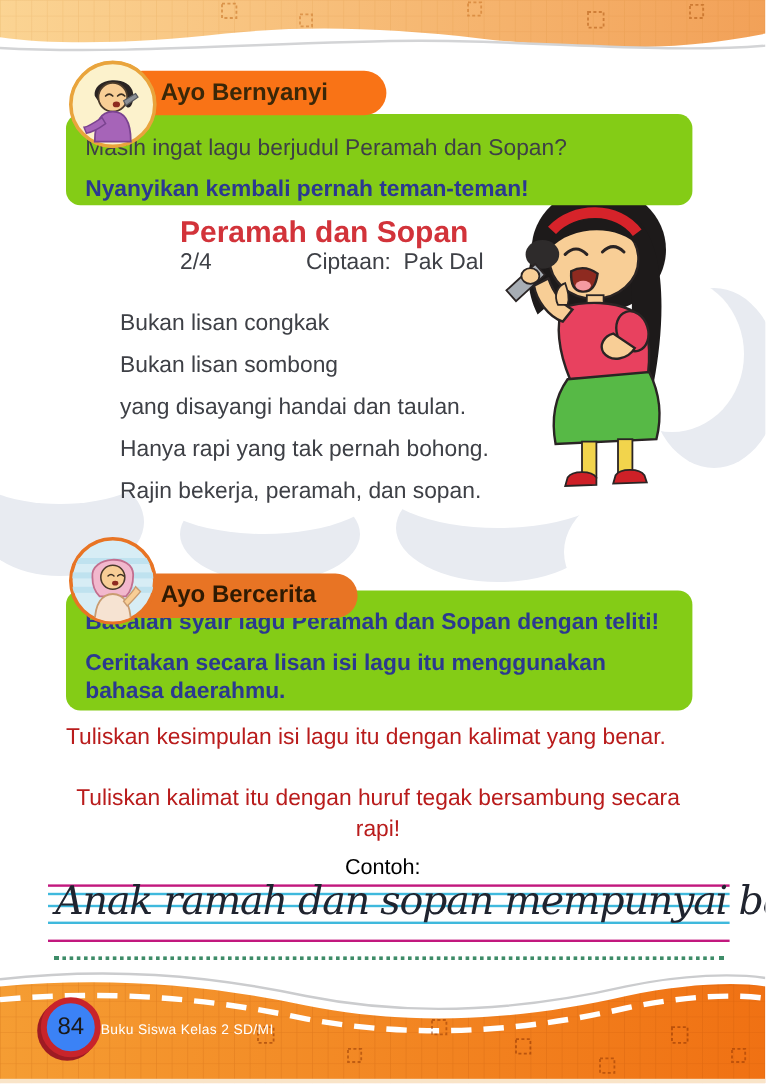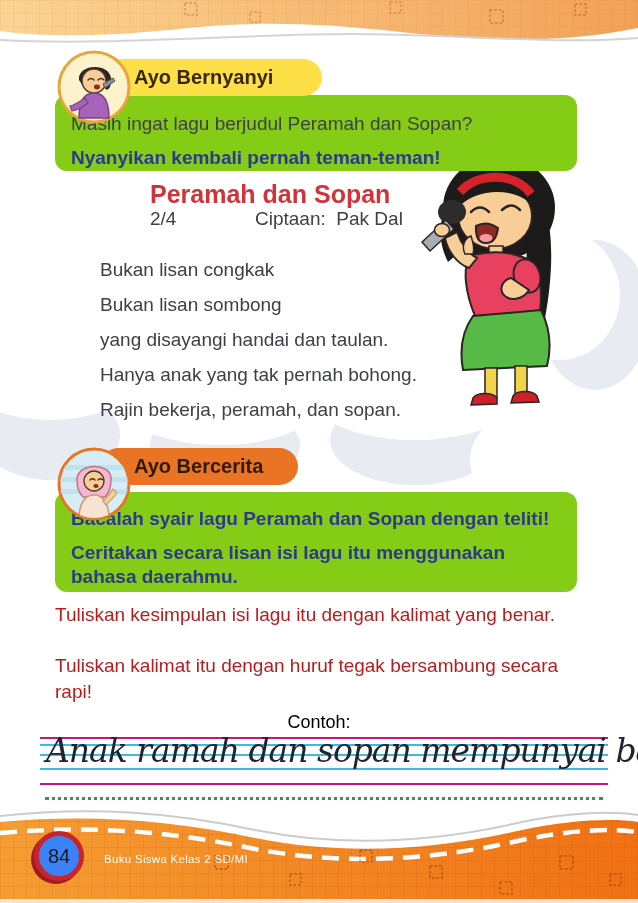--- a/index.html
+++ b/index.html
@@ -12,21 +12,21 @@
 
   
   .cloud-gray{position:absolute;border-radius:50%;background:#E8EBF1;}
   .cloud-white{position:absolute;border-radius:50%;background:#ffffff;}
 
   
   .avatar{position:absolute;width:74px;height:74px;border-radius:50%;z-index:6;}
   .badge{position:absolute;height:37px;border-radius:19px;z-index:5;
          display:flex;align-items:center;padding-left:34px;box-sizing:border-box;
          font-size:20px;font-weight:bold;color:#3A2708;}
-  .badge.b1{background:#fde047;}
+  .badge.b1{background:#f97316;}
   .badge.b2{background:#E87424;color:#2F1A02;}
 
   
   .panel{position:absolute;left:55px;width:522px;background:#84cc16;border-radius:12px;
          box-sizing:border-box;padding:14px 14px 10px 16px;z-index:4;}
   .panel .plain{font-size:19px;color:#3E4046;line-height:1.35;}
   .panel .blue{font-size:19px;font-weight:bold;color:#2B3990;line-height:1.3;margin-top:9px;}
   .panel .blue:first-child{margin-top:0;}
 
   
@@ -55,21 +55,21 @@
            letter-spacing:-1px;color:#20242F;z-index:2;}
 
   .dotline{position:absolute;left:45px;top:797px;width:558px;height:0;
            border-top:3px dotted #3E8C68;}
 
   
   .page-badge{position:absolute;left:34px;top:831px;width:40px;height:40px;border-radius:50%;
               background:#3b82f6;border:5px solid #C8242B;box-shadow:-3px 3px 0 0 #9E1B23;
               display:flex;align-items:center;justify-content:center;
               font-size:20px;color:#1A1A1A;z-index:9;}
-  .footer-label{position:absolute;left:104px;top:853px;font-size:11.5px;color:#ffffff;
+  .footer-label{position:absolute;left:84px;top:853px;font-size:11.5px;color:#ffffff;
                 z-index:9;letter-spacing:.3px;}
 </style>
 </head>
 <body>
 
 <div id="page">
 
   <svg class="band-top" viewBox="0 0 638 52">
     <defs>
       <linearGradient id="topGrad" x1="0" y1="0" x2="1" y2="0">
@@ -124,21 +124,21 @@
   <div class="song-meta">
     <span>2/4</span>
     <span class="comp">
       <span>Ciptaan:</span>&nbsp;&nbsp;<span>Pak Dal</span>
     </span>
   </div>
   <div class="lyrics">
     <div>Bukan lisan congkak</div>
     <div>Bukan lisan sombong</div>
     <div>yang disayangi handai dan taulan.</div>
-    <div>Hanya anak yang tak pernah bohong.</div>
+    <div>Hanya rapi yang tak pernah bohong.</div>
     <div>Rajin bekerja, peramah, dan sopan.</div>
   </div>
 
   <svg class="girl" width="195" height="270" viewBox="0 0 195 270">
     <ellipse cx="97" cy="58" rx="56" ry="52" fill="#1D1A1A"></ellipse>
     <path d="M130,34 C154,58 152,120 143,168 C139,186 120,190 116,176 C126,132 128,84 118,54 Z" fill="#1D1A1A"></path>
     <path d="M42,60 C36,80 38,96 46,112 L60,100 C52,88 50,74 54,62 Z" fill="#1D1A1A"></path>
     <ellipse cx="93" cy="66" rx="37" ry="33" fill="#F8CE96" stroke="#2A2424" stroke-width="2"></ellipse>
     <path d="M56,58 C53,26 133,22 131,56 C113,36 73,38 56,58 Z" fill="#1D1A1A"></path>
     <path d="M58,42 C76,22 113,22 129,44" stroke="#D6232A" stroke-width="9" fill="none"></path>
@@ -174,30 +174,30 @@
       <rect x="2" y="30" width="70" height="5" fill="#BFE2EF"></rect>
       <rect x="2" y="42" width="70" height="5" fill="#BFE2EF"></rect>
       <path d="M20,34 C18,16 54,14 54,32 C54,40 52,46 48,50 L26,50 C22,46 20,40 20,34 Z" fill="#F2B8CD" stroke="#C26F8F" stroke-width="1.5"></path>
       <circle cx="37" cy="34" r="10" fill="#F8CE96" stroke="#4A3A2A" stroke-width="1.3"></circle>
       <path d="M33,33 q2.5,-2.5 5,0 M41,33 q2.5,-2.5 5,0" stroke="#3A2E22" stroke-width="1.2" fill="none" stroke-linecap="round"></path>
       <ellipse cx="39" cy="39" rx="2.6" ry="2" fill="#8E2A20"></ellipse>
       <path d="M22,72 C22,56 28,48 37,48 C46,48 52,56 52,72 Z" fill="#F6E3D2" stroke="#C99B70" stroke-width="1.5"></path>
       <path d="M46,54 C50,50 54,46 56,42 L60,46 C56,51 52,55 49,58 Z" fill="#F8CE96" stroke="#C99B70" stroke-width="1.2"></path>
     </g>
   </svg>
-  <div class="badge b2" style="left:100px;top:448px;width:198px;">
+  <div class="badge b2" style="left:100px;top:478px;width:198px;">
     <span>Ayo Bercerita</span>
   </div>
   <div class="panel" style="top:492px;height:100px;padding-top:15px;">
     <div class="blue">Bacalah syair lagu Peramah dan Sopan dengan teliti!</div>
     <div class="blue" style="width:460px;">Ceritakan secara lisan isi lagu itu menggunakan bahasa daerahmu.</div>
   </div>
 
   <div class="task" style="top:602px;width:520px;">Tuliskan kesimpulan isi lagu itu dengan kalimat yang benar.</div>
-  <div class="task" style="top:653px;width:520px;">Tuliskan kalimat itu dengan huruf tegak bersambung secara rapi!</div>
+  <div class="task" style="top:653px;width:520px;text-align:center;">Tuliskan kalimat itu dengan huruf tegak bersambung secara rapi!</div>
   <div class="contoh">Contoh:</div>
 
   <div class="guide">
     <div class="gl m" style="top:0;"></div>
     <div class="gl c" style="top:7px;"></div>
     <div class="gl c" style="top:17px;"></div>
     <div class="gl c" style="top:31px;"></div>
     <div class="gl m" style="top:46px;"></div>
     <div class="cursive">Anak ramah dan sopan mempunyai banyak teman.</div>
   </div>

